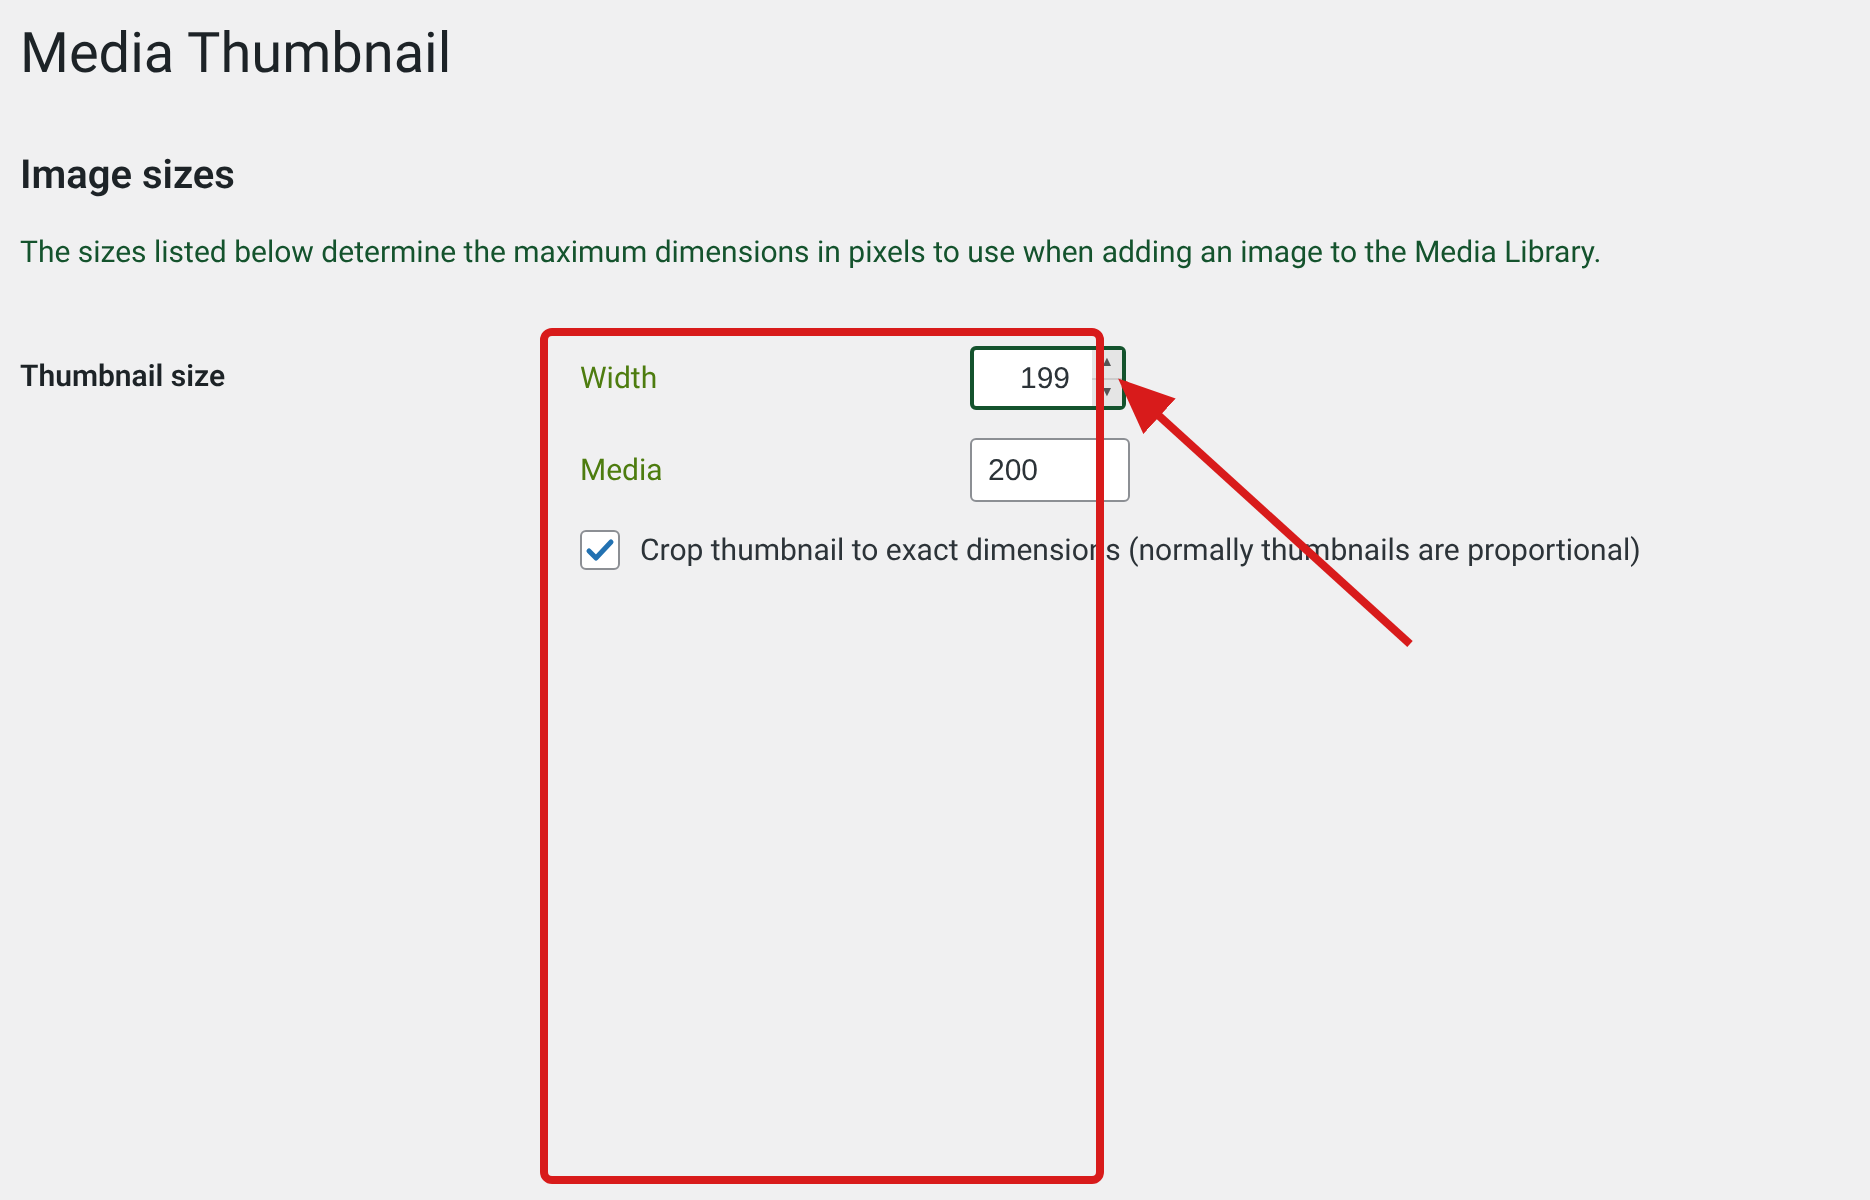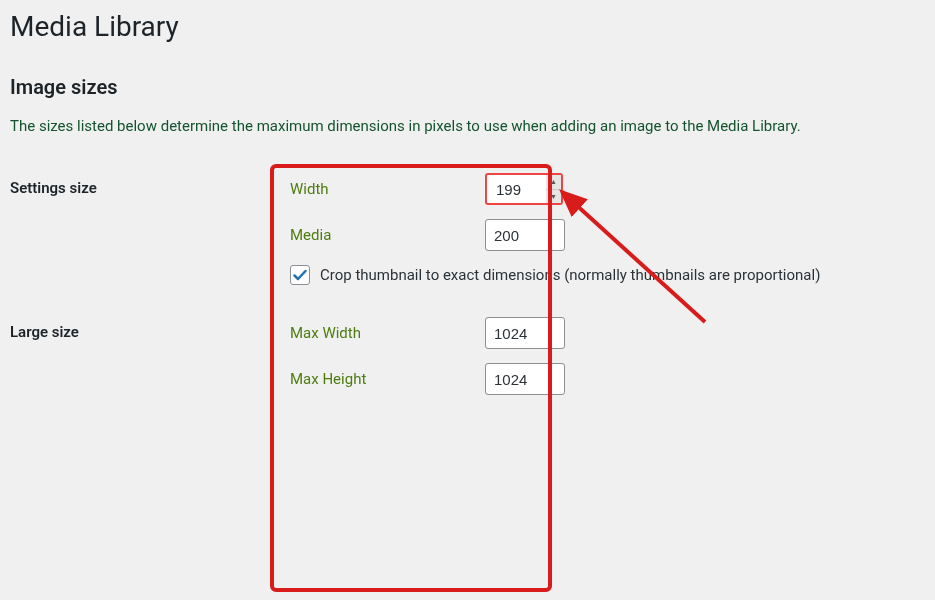--- a/index.html
+++ b/index.html
@@ -64,23 +64,23 @@
       width: 80px;
       height: 32px;
       padding: 4px 8px;
       font-size: 15px;
       border: 1px solid #8c8f94;
       border-radius: 3px;
       background: #fff;
       color: #2c3338;
     }
     .num-input.focused {
-      border: 2px solid #ef4444;
+      border: 2px solid #14532d;
       outline: none;
-      padding: 3px 9px;
+      padding: 3px 23px;
     }
     .spinner-wrap {
       position: relative;
       width: 78px;
       height: 32px;
     }
     .spinner-wrap .num-input {
       width: 100%;
       padding-right: 20px;
     }
@@ -152,30 +152,30 @@
       height: 150px;
       pointer-events: none;
     }
     .large-gap {
       height: 50px;
     }
   </style>
 </head>
 <body>
 
-<h1 class="page-title">Media Library</h1>
+<h1 class="page-title">Media Thumbnail</h1>
 
 <h2 class="section-title">Image sizes</h2>
 
 <p class="description">The sizes listed below determine the maximum dimensions in pixels to use when adding an image to the Media Library.</p>
 
 <table class="form-table">
   <tbody>
       <tr>
-    <th>Settings size</th>
+    <th>Thumbnail size</th>
     <td>
       <div class="field-row">
         <label>Width</label>
         <div class="spinner-wrap">
           <input type="text" class="num-input focused" value="199" style="">
           <div class="spin-btns">
             <button class="spin-btn">▲</button>
             <button class="spin-btn">▼</button>
           </div>
         </div>
@@ -187,33 +187,20 @@
       <div class="checkbox-row">
         <div class="checkbox">
           <svg viewBox="0 0 16 16">
             <path d="M2.5 8.5 L6 12 L13.5 4" stroke="#2271b1" stroke-width="2.5" fill="none" stroke-linecap="round" stroke-linejoin="round"></path>
           </svg>
         </div>
         <span class="checkbox-label">Crop thumbnail to exact dimensions (normally thumbnails are proportional)</span>
       </div>
     </td>
   </tr>
-  <tr>
-    <th>Large size</th>
-    <td>
-      <div class="field-row">
-        <label>Max Width</label>
-        <input type="text" class="num-input" value="1024" style="">
-      </div>
-      <div class="field-row">
-        <label>Max Height</label>
-        <input type="text" class="num-input" value="1024" style="">
-      </div>
-    </td>
-  </tr>
 </tbody>
   </table>
 
 <div class="highlight-box"></div>
 
 <svg class="arrow-svg" viewBox="0 0 180 150">
   <defs>
     <marker id="arrowhead" markerWidth="8" markerHeight="8" refX="6" refY="3" orient="auto">
       <polygon points="0 0, 7 3, 0 6" fill="#d81b1b"></polygon>
     </marker>

